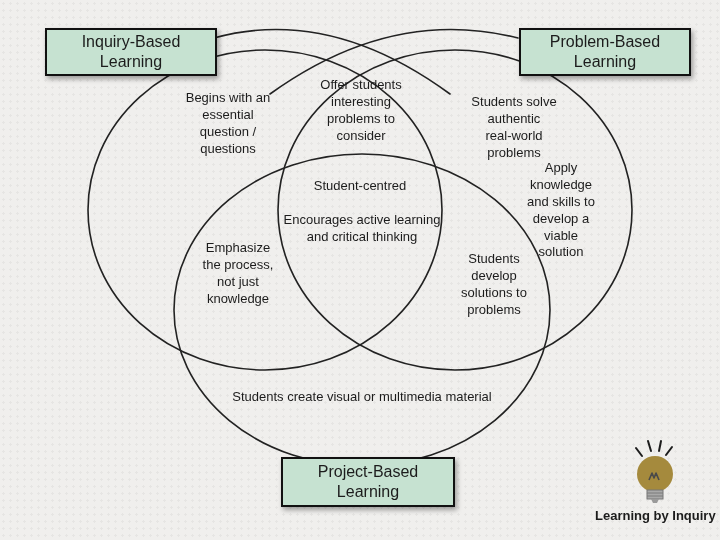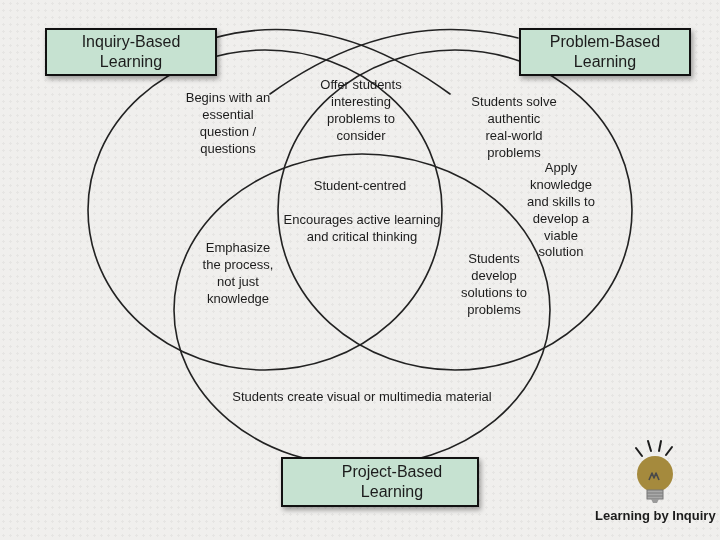--- a/index.html
+++ b/index.html
@@ -60,21 +60,21 @@
   <div class="titlebox" style="left:45px;top:28px;width:168px;height:44px;">
     <span>Inquiry-Based
 Learning</span>
   </div>
 
   <div class="titlebox" style="left:519px;top:28px;width:168px;height:44px;">
     <span>Problem-Based
 Learning</span>
   </div>
 
-  <div class="titlebox" style="left:281px;top:457px;width:170px;height:46px;padding-left:24px;">
+  <div class="titlebox" style="left:281px;top:457px;width:170px;height:46px;">
     <span>Project-Based
 Learning</span>
   </div>
 
   <div class="rlabel" style="left:203px;top:124px;margin-left:25px;">Begins with an
 essential
 question /
 questions</div>
 
 

